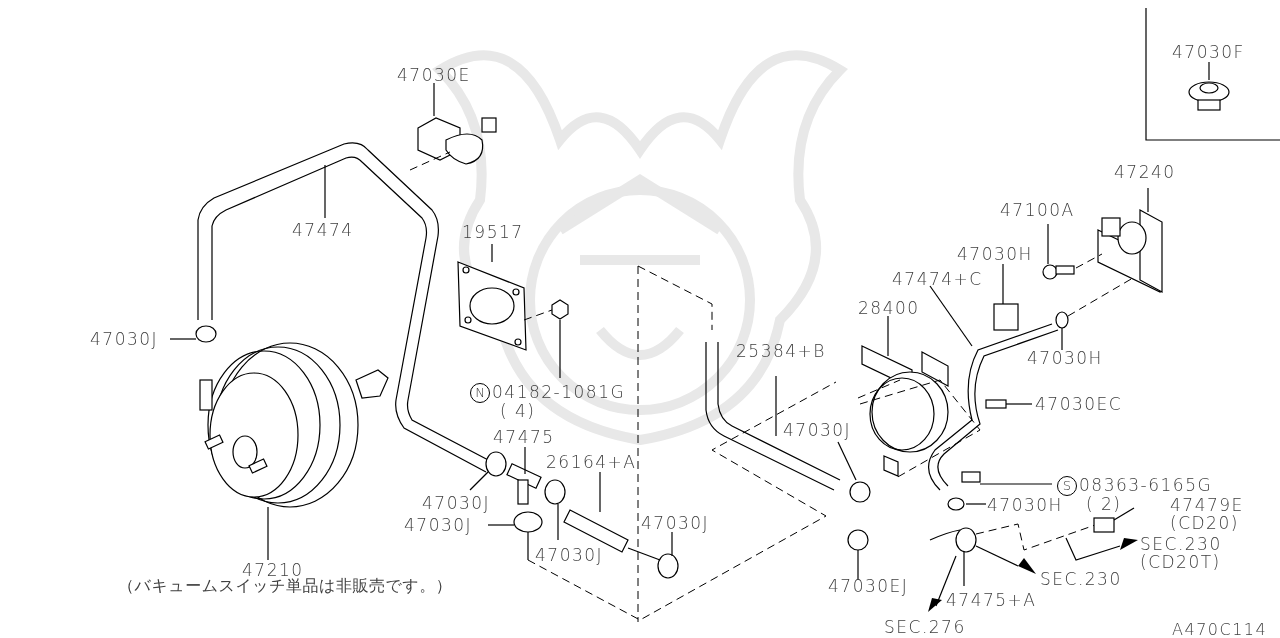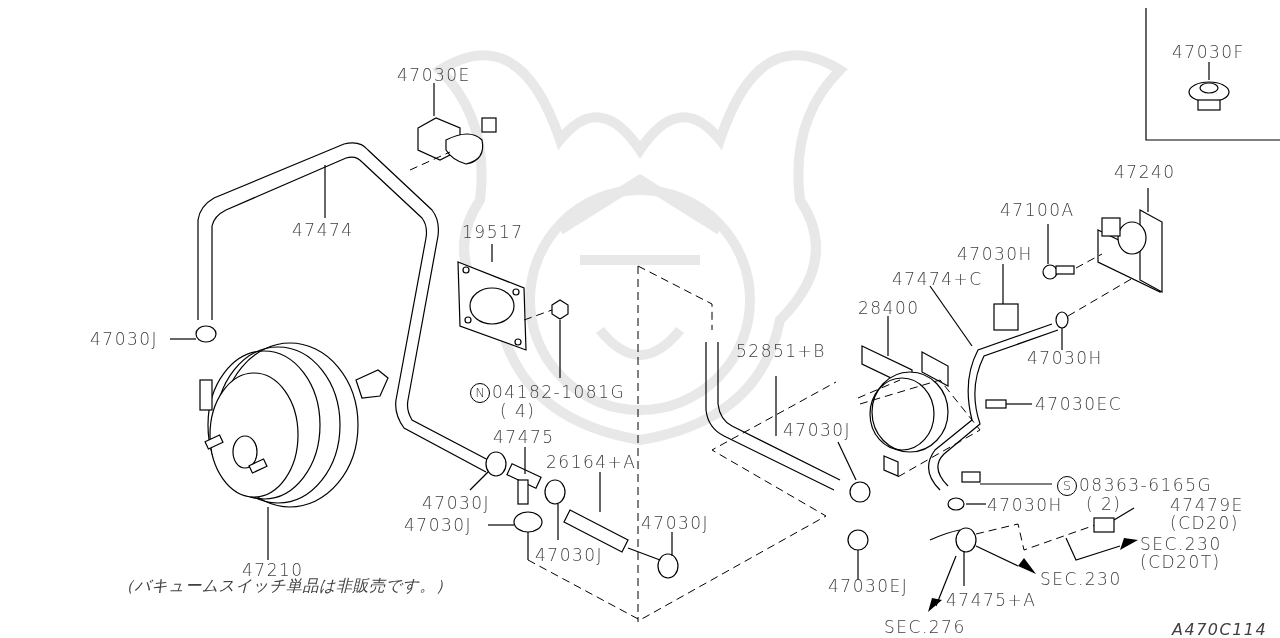--- a/index.html
+++ b/index.html
@@ -1,19 +1,19 @@
 <!DOCTYPE html>
 <html><head>
 <meta charset="utf-8">
 <style>
   html,body{margin:0;padding:0;background:#fff;}
   body{width:1280px;height:638px;overflow:hidden;position:relative;font-family:"DejaVu Sans Mono","Liberation Mono",monospace;}
   #diagram{position:absolute;left:0;top:0;width:1280px;height:638px;}
   .lbl{position:absolute;font-family:"DejaVu Sans","Liberation Sans",sans-serif;font-size:17px;letter-spacing:1.5px;color:#404040;white-space:nowrap;line-height:18px;font-weight:300;}
-  .sm{font-size:16px;font-style:italic;}
+  .sm{font-size:16px;}
   .circ{display:inline-block;width:18px;height:18px;border:1px solid #000;border-radius:50%;text-align:center;line-height:18px;font-size:13px;letter-spacing:0;margin-right:2px;vertical-align:middle;}
   svg .p{fill:none;stroke:#000;stroke-width:1.2;}
   svg .d{fill:none;stroke:#000;stroke-width:1;stroke-dasharray:8,5;}
   svg .w{fill:#fff;stroke:#000;stroke-width:1.2;}
   svg .wm{fill:none;stroke:#e8e8e8;stroke-width:10;}
 </style>
 </head>
 <body>
 
 <svg id="diagram" viewBox="0 0 1280 638" xmlns="http://www.w3.org/2000/svg">
@@ -158,21 +158,21 @@
 </div>
 <div class="lbl" style="left:500px;top:402px">( 4)</div>
 <div class="lbl" style="left:493px;top:428px">47475</div>
 <div class="lbl" style="left:546px;top:453px">26164+A</div>
 <div class="lbl" style="left:422px;top:494px">47030J</div>
 <div class="lbl" style="left:404px;top:516px">47030J</div>
 <div class="lbl" style="left:535px;top:546px">47030J</div>
 <div class="lbl" style="left:641px;top:514px">47030J</div>
 <div class="lbl" style="left:242px;top:561px">47210</div>
 <div class="lbl sm" style="left:118px;top:577px;letter-spacing:0.5px">（バキュームスイッチ単品は非販売です。）</div>
-<div class="lbl" style="left:736px;top:342px">52851+B</div>
+<div class="lbl" style="left:736px;top:342px">25384+B</div>
 <div class="lbl" style="left:783px;top:421px">47030J</div>
 <div class="lbl" style="left:858px;top:299px">28400</div>
 <div class="lbl" style="left:892px;top:270px">47474+C</div>
 <div class="lbl" style="left:957px;top:245px">47030H</div>
 <div class="lbl" style="left:1000px;top:201px">47100A</div>
 <div class="lbl" style="left:1114px;top:163px">47240</div>
 <div class="lbl" style="left:1027px;top:349px">47030H</div>
 <div class="lbl" style="left:1035px;top:395px">47030EC</div>
 <div class="lbl" style="left:1057px;top:476px">
   <span class="circ">S</span><span>08363-6165G</span>

